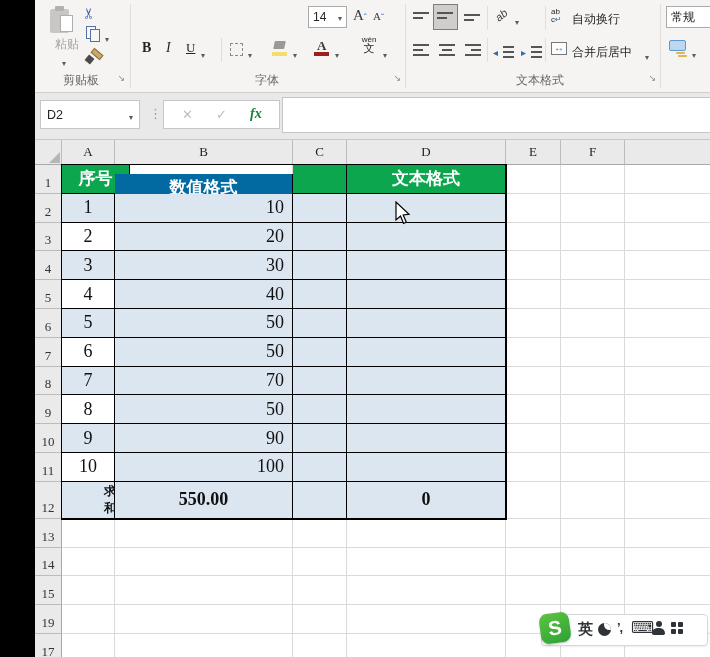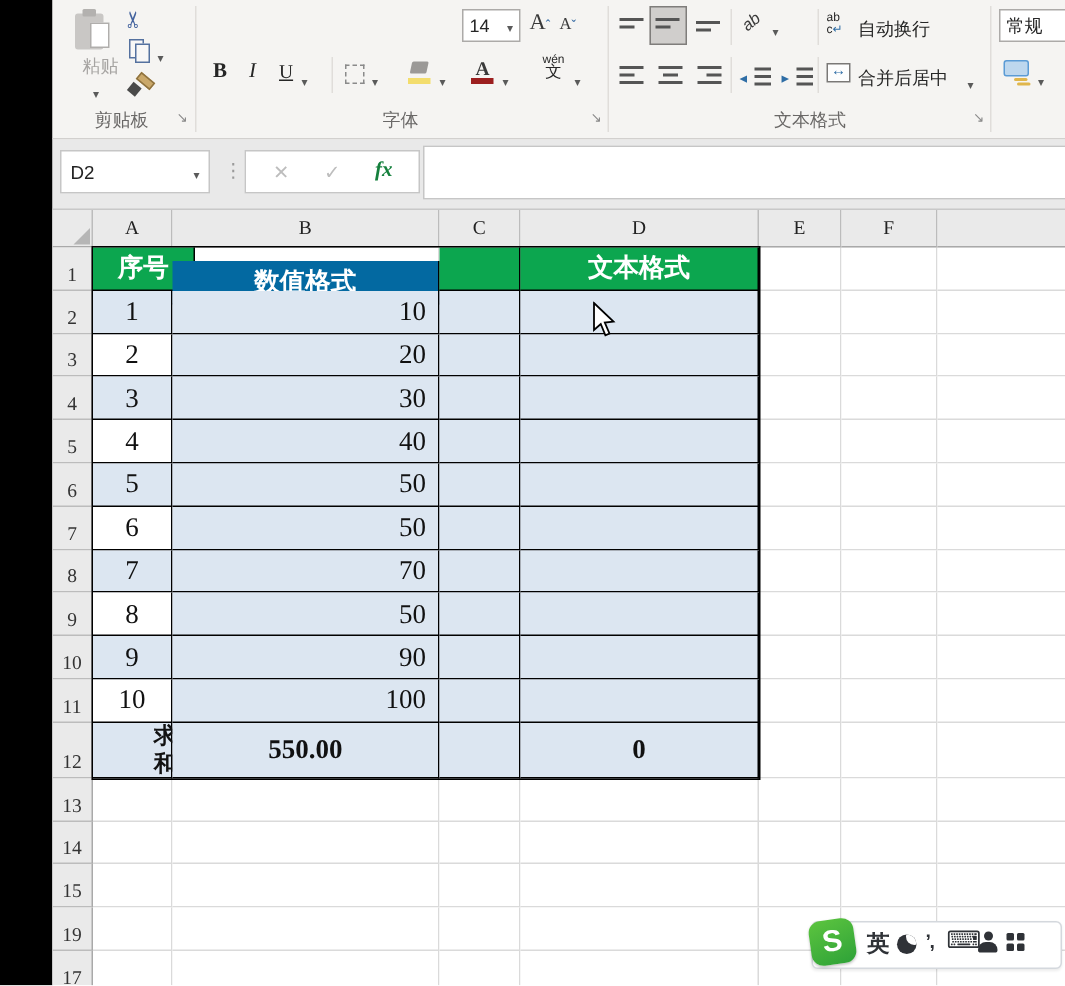--- a/index.html
+++ b/index.html
@@ -443,21 +443,21 @@
       <div class="tcell" style="left: 258px; top: 255.4px; width: 54px; height: 28.8px; background: rgb(220, 230, 241);"></div>
       <div class="tcell" style="left: 312px; top: 255.4px; width: 159px; height: 28.8px; background: rgb(220, 230, 241);"></div>
       <div class="tcell tc-center" style="left: 27px; top: 284.2px; width: 53px; height: 28.8px; background: rgb(220, 230, 241);">9</div>
       <div class="tcell tc-right" style="left: 80px; top: 284.2px; width: 178px; height: 28.8px; background: rgb(220, 230, 241);">90</div>
       <div class="tcell" style="left: 258px; top: 284.2px; width: 54px; height: 28.8px; background: rgb(220, 230, 241);"></div>
       <div class="tcell" style="left: 312px; top: 284.2px; width: 159px; height: 28.8px; background: rgb(220, 230, 241);"></div>
       <div class="tcell tc-center" style="left: 27px; top: 313px; width: 53px; height: 28.8px; background: rgb(255, 255, 255);">10</div>
       <div class="tcell tc-right" style="left: 80px; top: 313px; width: 178px; height: 28.8px; background: rgb(220, 230, 241);">100</div>
       <div class="tcell" style="left: 258px; top: 313px; width: 54px; height: 28.8px; background: rgb(220, 230, 241);"></div>
       <div class="tcell" style="left: 312px; top: 313px; width: 159px; height: 28.8px; background: rgb(220, 230, 241);"></div>
-      <div class="tcell tc-center tc-bold" style="left: 27px; top: 341.8px; width: 53px; height: 37px; background: rgb(220, 230, 241); font-size: 15px; padding-left: 44px;">求和</div>
+      <div class="tcell tc-center tc-bold" style="left: 27px; top: 341.8px; width: 53px; height: 37px; background: rgb(220, 230, 241); font-size: 12px; padding-left: 44px;">求和</div>
       <div class="tcell tc-center tc-bold" style="left: 80px; top: 341.8px; width: 178px; height: 37px; background: rgb(220, 230, 241);">550.00</div>
       <div class="tcell" style="left: 258px; top: 341.8px; width: 54px; height: 37px; background: rgb(220, 230, 241);"></div>
       <div class="tcell tc-center tc-bold" style="left: 312px; top: 341.8px; width: 159px; height: 37px; background: rgb(220, 230, 241);">0</div>
       <div id="table-outline" style="left: 26px; top: 24px; width: 446px; height: 355.8px; border-color: rgb(0, 0, 0);"></div>
     </div>
 
   <svg id="cursor" class="abs" width="16" height="24" viewBox="0 0 16 24">
     <path d="M1,1 L1,19 L5.5,15 L8.6,22.5 L11.3,21.3 L8.2,14 L14,13.4 Z" fill="#fff" stroke="#000" stroke-width="1.2"></path>
   </svg>
 

